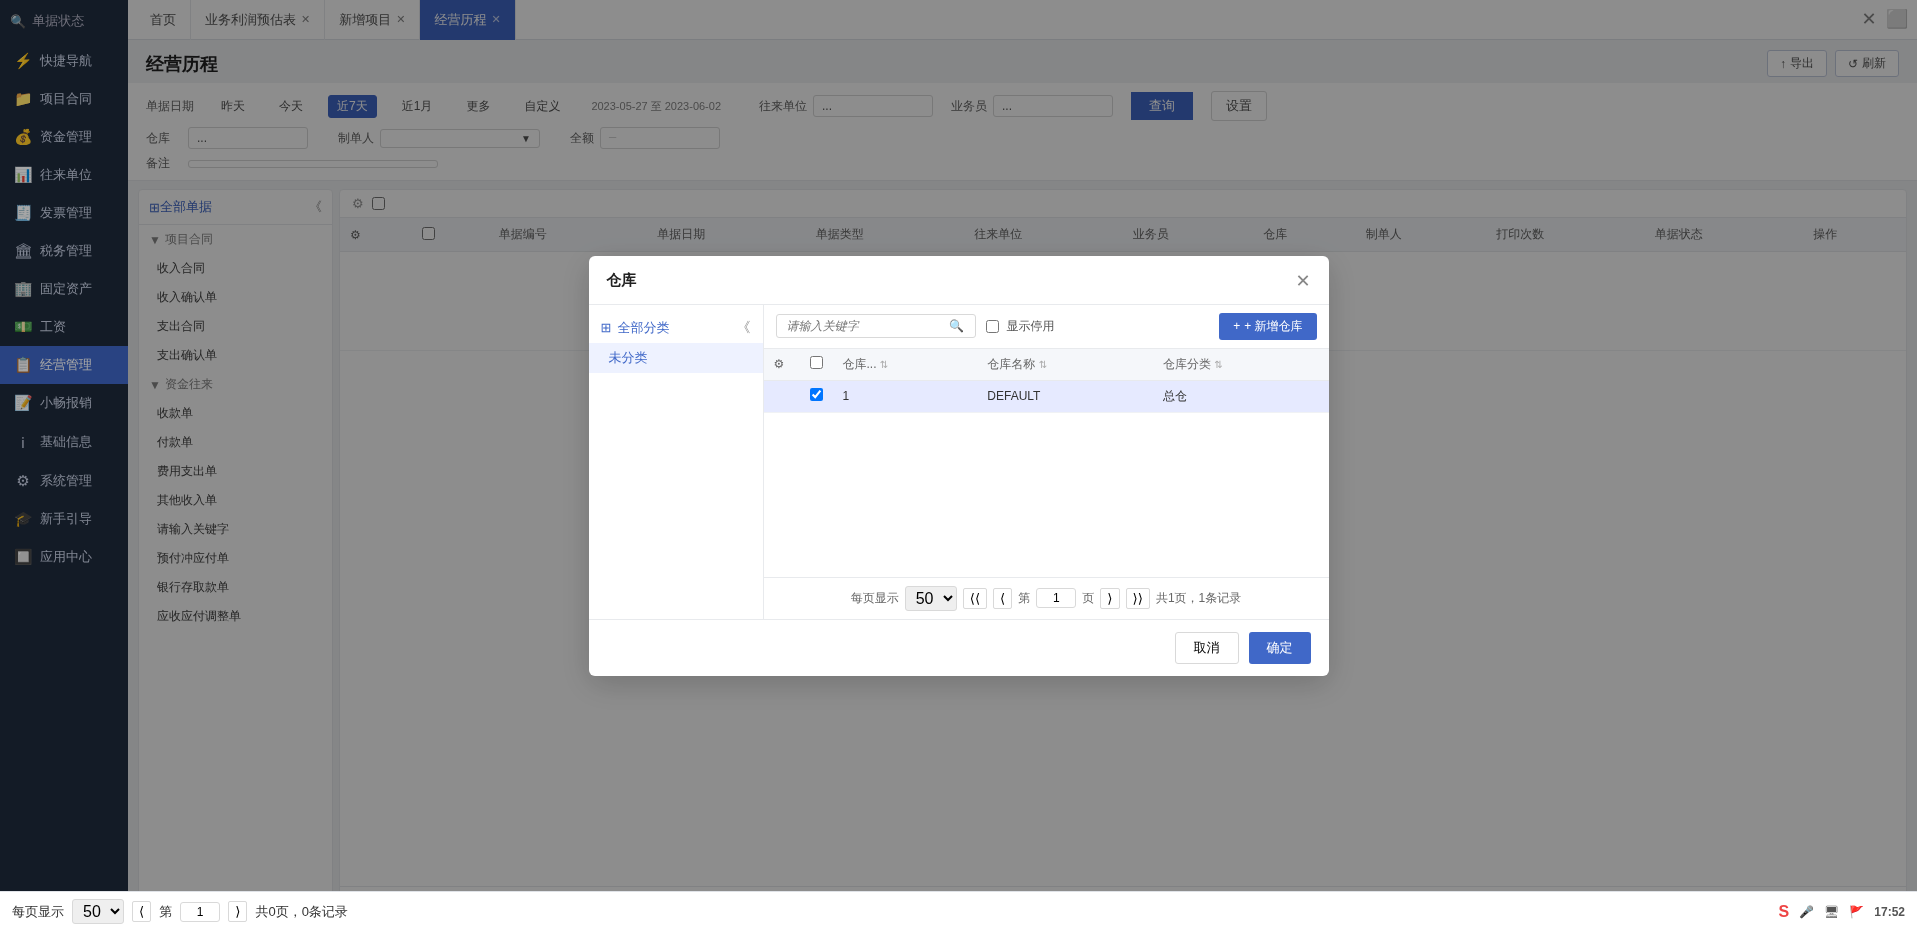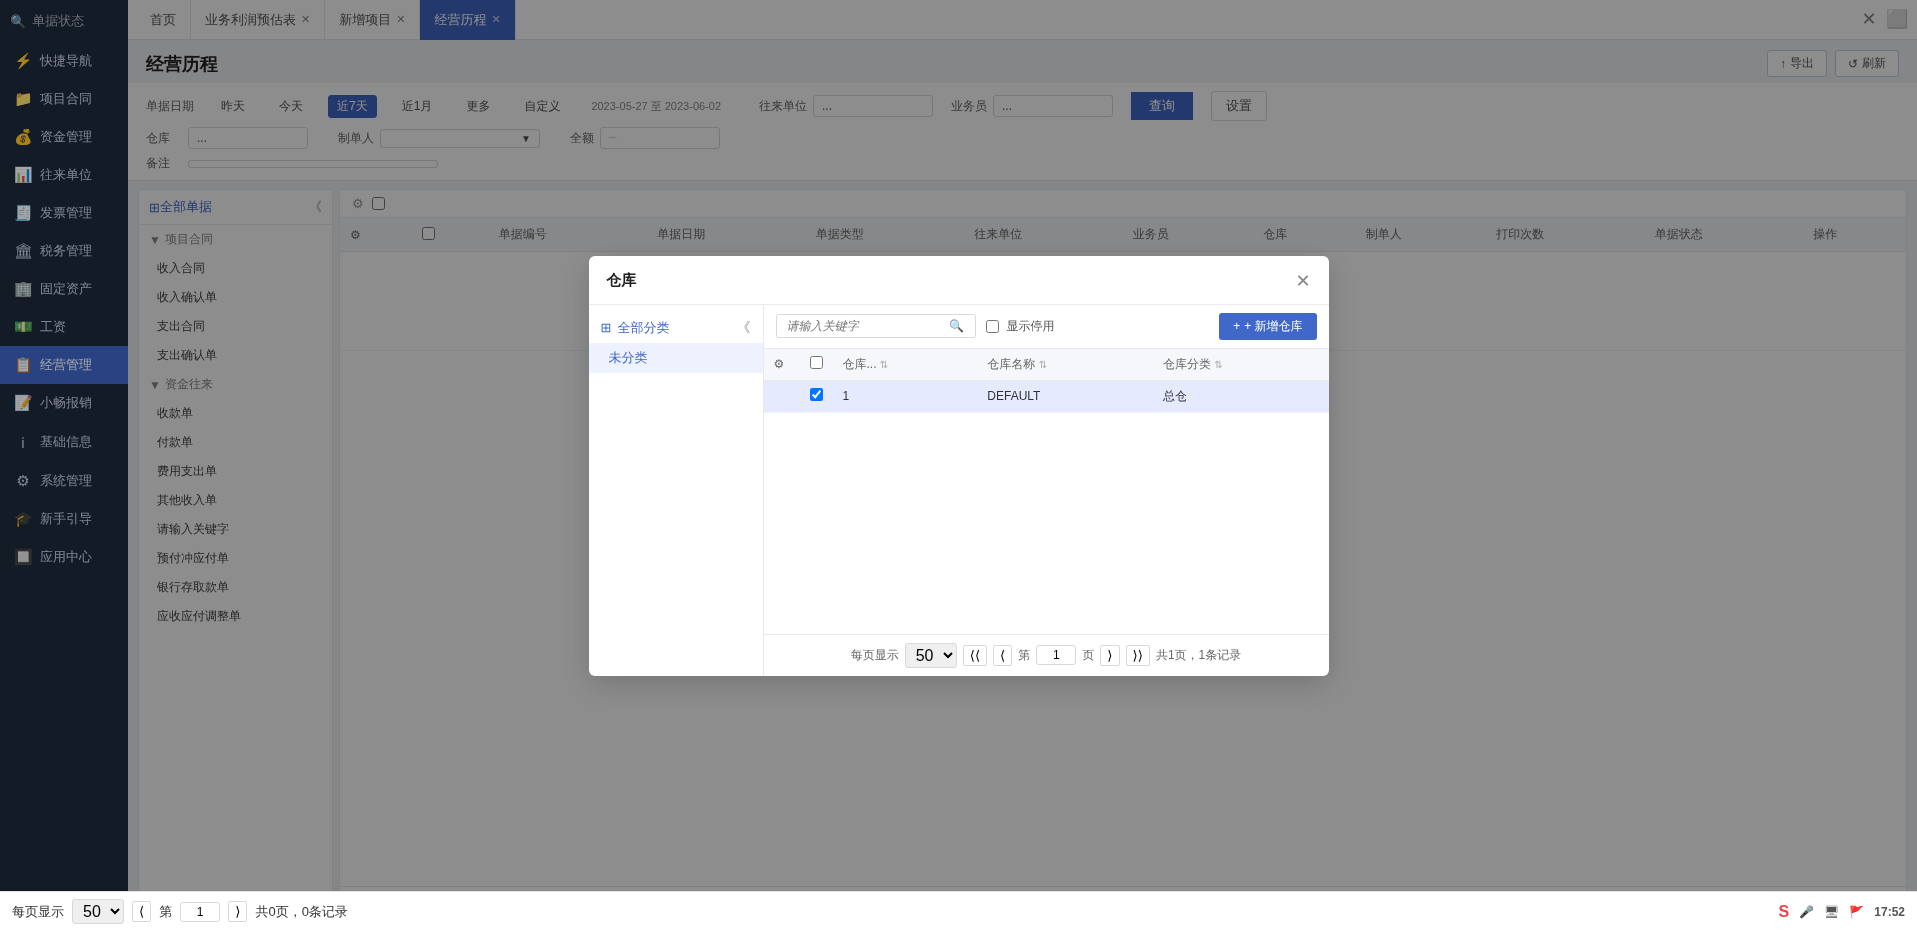--- a/index.html
+++ b/index.html
@@ -519,20 +519,24 @@
         <button class="page-nav-btn">⟨</button>
         <span>第</span>
         <input class="page-input" type="text" value="1" style="">
         <span>页</span>
         <button class="page-nav-btn">⟩</button>
         <button class="page-nav-btn">⟩⟩</button>
         <span>共1页，1条记录</span>
       </div>
     </div>
   </div>
+  <div class="modal-action-footer">
+    <button class="btn-cancel">取消</button>
+    <button class="btn-confirm">确定</button>
+  </div>
 </div>
 
 <div class="taskbar">
   <div class="taskbar-left">
     <span>每页显示</span>
     <select class="page-size-select">
       <option>50</option>
     </select>
     <button class="page-nav-btn">⟨</button>
     <span>第</span>

